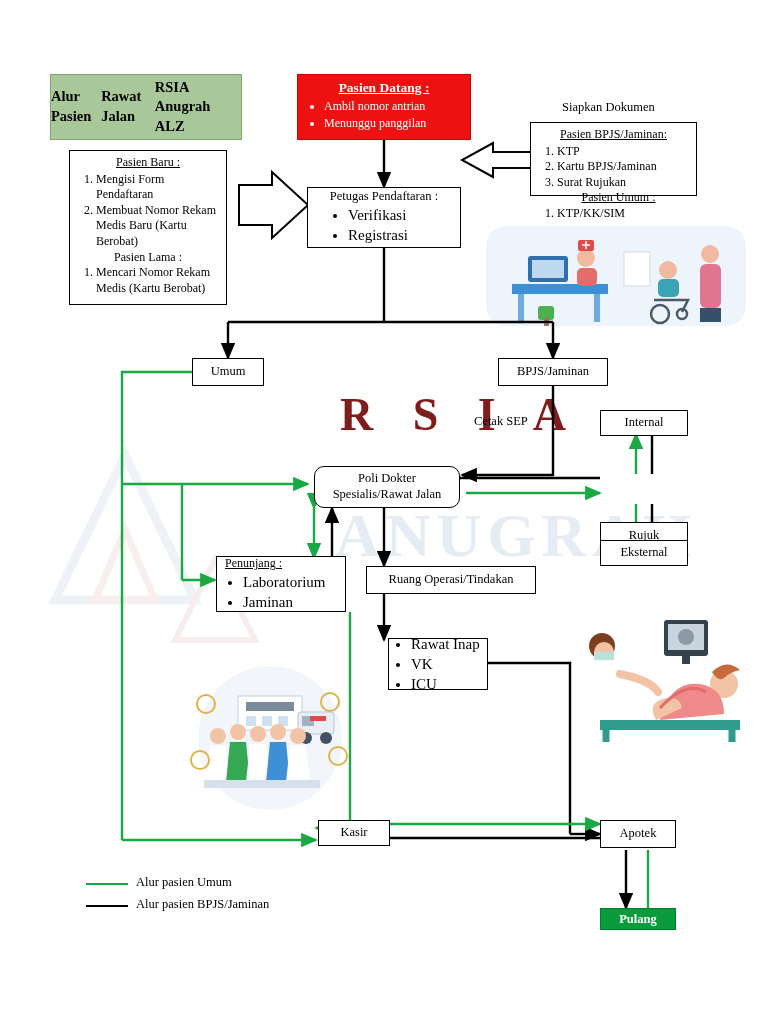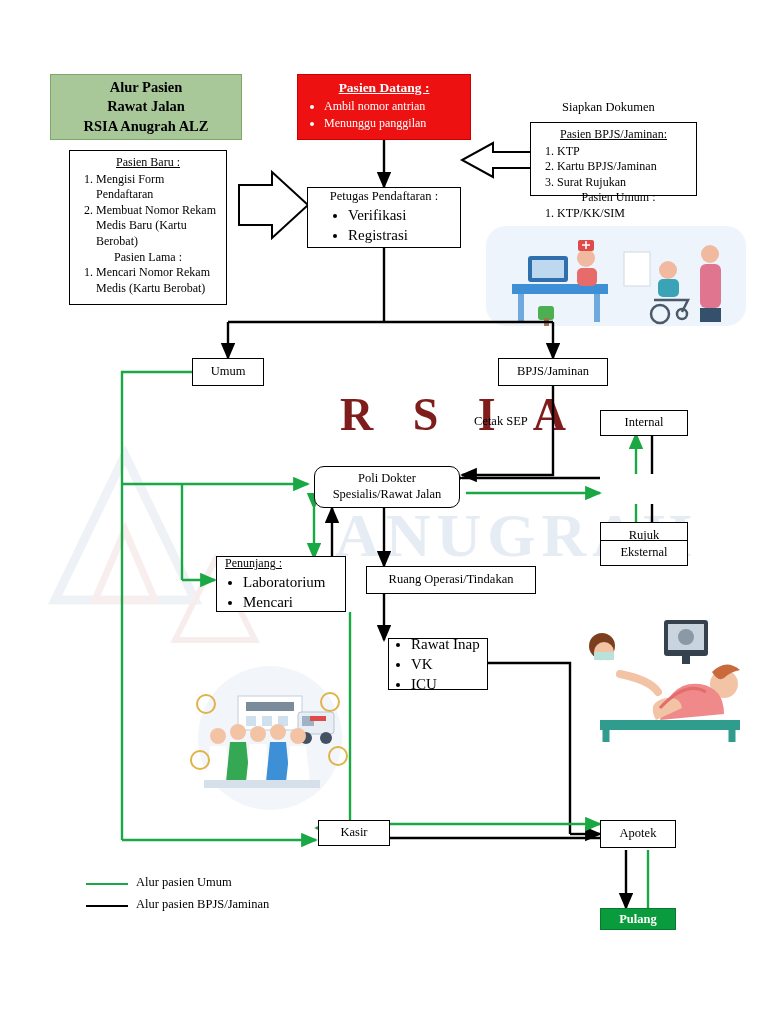--- a/index.html
+++ b/index.html
@@ -33,21 +33,20 @@
     font-size: 12.5px;
     line-height: 1.25;
     z-index: 5;
   }
   .title-box {
     position: absolute;
     box-sizing: border-box;
     background: #a9c89a;
     border: 1px solid #7ea86a;
     display: flex;
-    flex-direction: column;
     align-items: center;
     justify-content: center;
     font-weight: bold;
     font-size: 14.5px;
     line-height: 1.35;
     z-index: 6;
   }
   .red-box {
     position: absolute;
     box-sizing: border-box;
@@ -305,21 +304,21 @@
 
   <div class="freelabel" style="left:562px; top:100px;">Siapkan Dokumen</div>
 
   <div class="listbox" style="left:530px; top:122px; width:167px; height:74px;">
     <div class="hdr">Pasien BPJS/Jaminan:</div>
     <ol>
       <li>KTP</li>
       <li>Kartu BPJS/Jaminan</li>
       <li>Surat Rujukan</li>
     </ol>
-    <div class="sub" style="text-align:center;">Pasien Umum :</div>
+    <div class="sub" style="text-align:center;text-decoration:underline;">Pasien Umum :</div>
     <ol>
       <li>KTP/KK/SIM</li>
     </ol>
   </div>
 
   <div class="listbox" style="left:69px; top:150px; width:158px; height:155px;">
     <div class="hdr">Pasien Baru :</div>
     <ol>
       <li>Mengisi Form Pendaftaran</li>
       <li>Membuat Nomor Rekam Medis Baru (Kartu Berobat)</li>
@@ -362,21 +361,21 @@
   </div>
 
   <div class="node" style="left:600px; top:540px; width:88px; height:26px;">
     <div>Eksternal</div>
   </div>
 
   <div class="listbox" style="left:216px; top:556px; width:130px; height:56px; display:flex; flex-direction:column; justify-content:center;">
     <div style="text-decoration:underline; padding-left:2px;">Penunjang :</div>
     <ul class="bullets" style="padding-left:20px;">
       <li>Laboratorium</li>
-      <li>Mencari</li>
+      <li>Jaminan</li>
     </ul>
   </div>
 
   <div class="node" style="left:366px; top:566px; width:170px; height:28px;">
     <div>Ruang Operasi/Tindakan</div>
   </div>
 
   <div class="node" style="left:388px; top:638px; width:100px; height:52px; justify-content:center;">
     <ul class="bullets" style="padding-left:22px;">
       <li>Rawat Inap</li>

